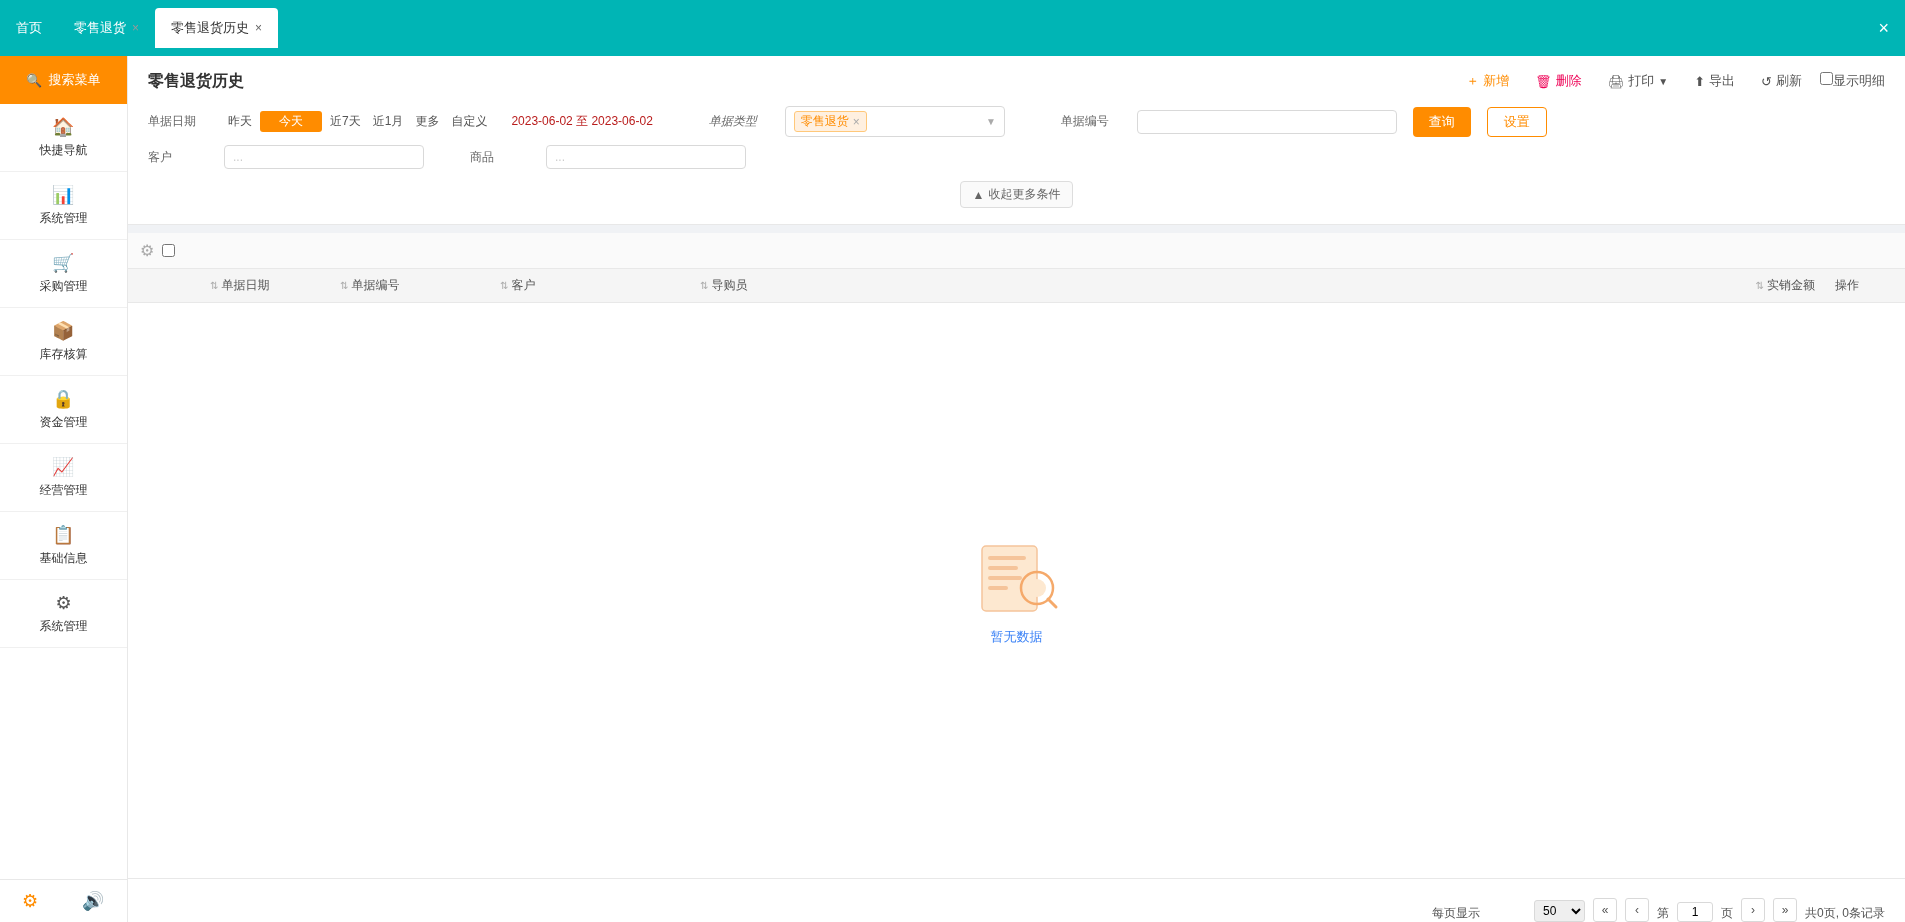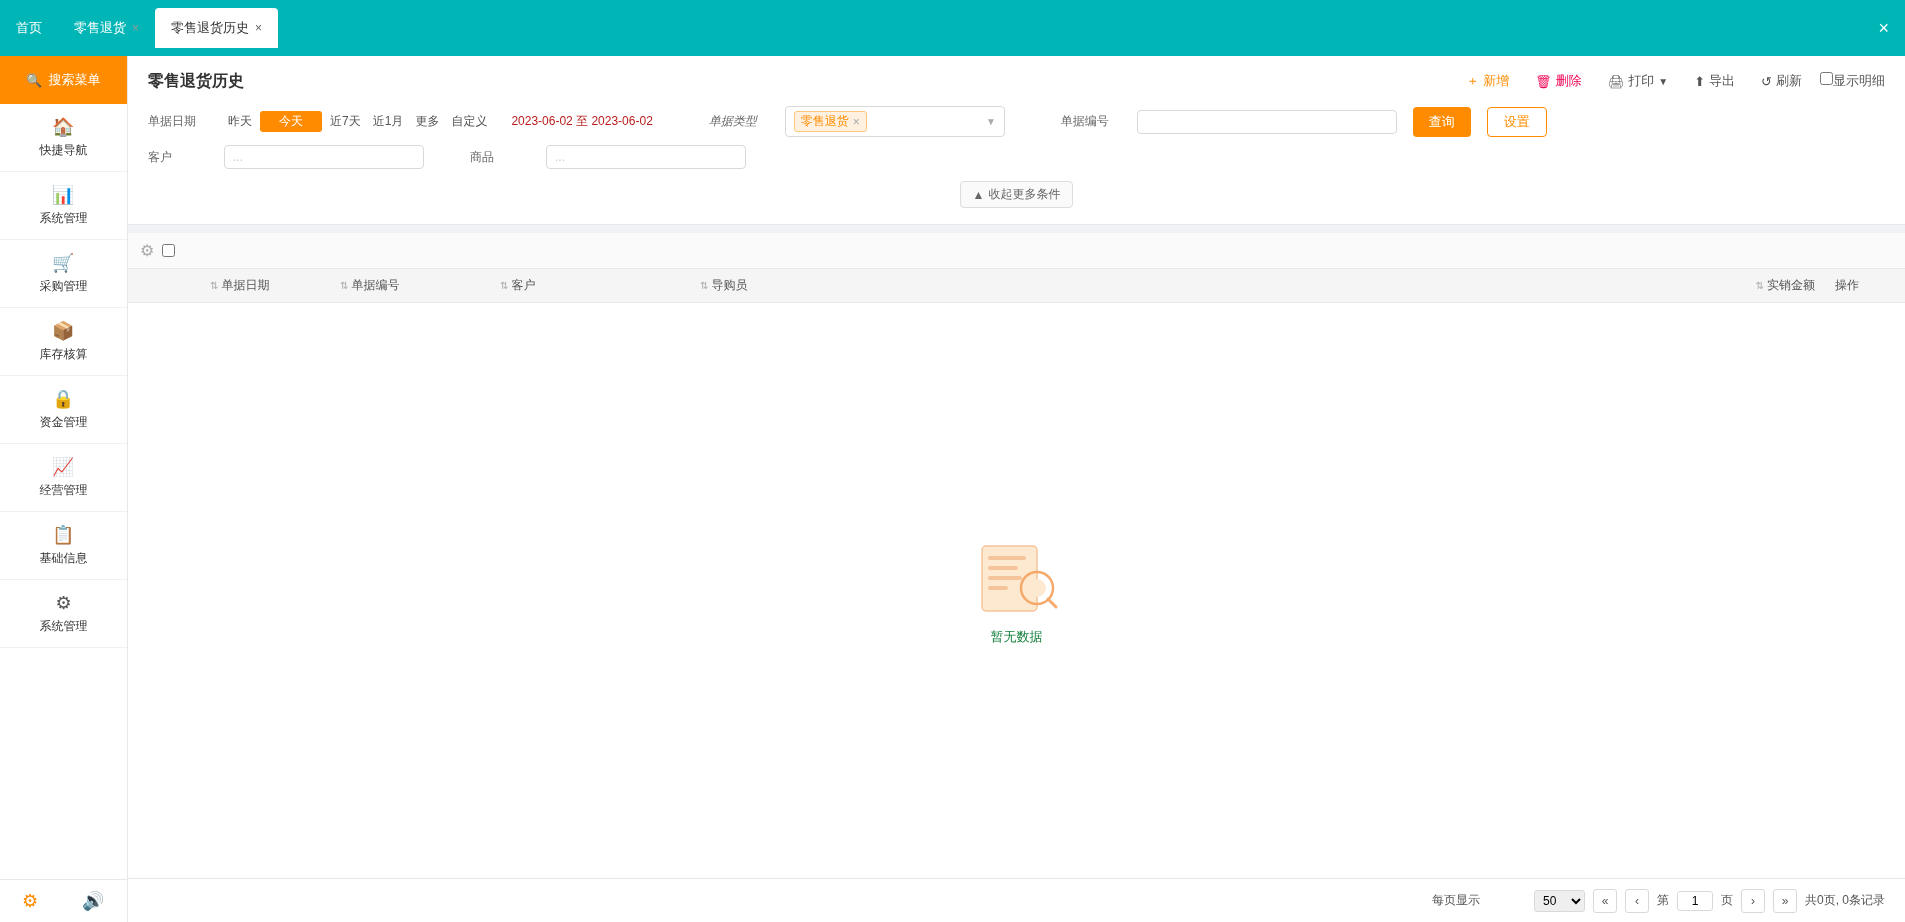--- a/index.html
+++ b/index.html
@@ -297,32 +297,32 @@
       flex-direction: column;
       align-items: center;
       gap: 12px;
     }
     .empty-icon {
       width: 90px;
       height: 80px;
     }
     .empty-text {
       font-size: 13px;
-      color: #15803d;
+      color: #3b82f6;
     }
 
     
     .pagination-bar {
       height: 44px;
       background: #fff;
       border-top: 1px solid #e8e8e8;
       display: flex;
-      align-items: center;
+      align-items: flex-end;
       justify-content: flex-end;
-      padding: 12px 20px;
+      padding: 0 20px;
       gap: 8px;
       font-size: 12px;
       color: #555;
       flex-shrink: 0;
     }
     .pagination-select {
       border: 1px solid #d9d9d9;
       border-radius: 3px;
       padding: 2px 4px;
       font-size: 12px;

